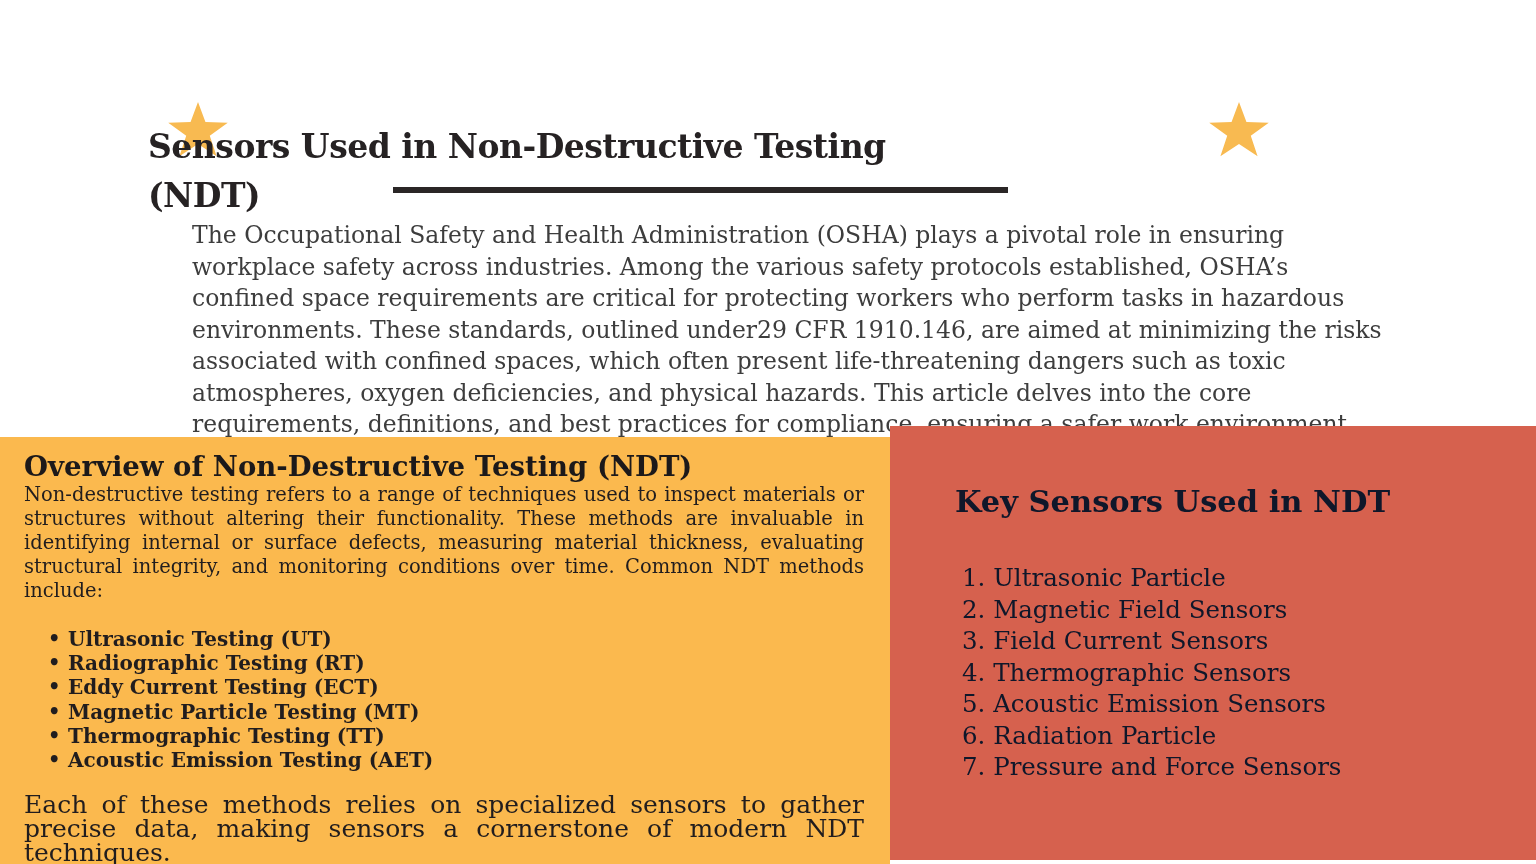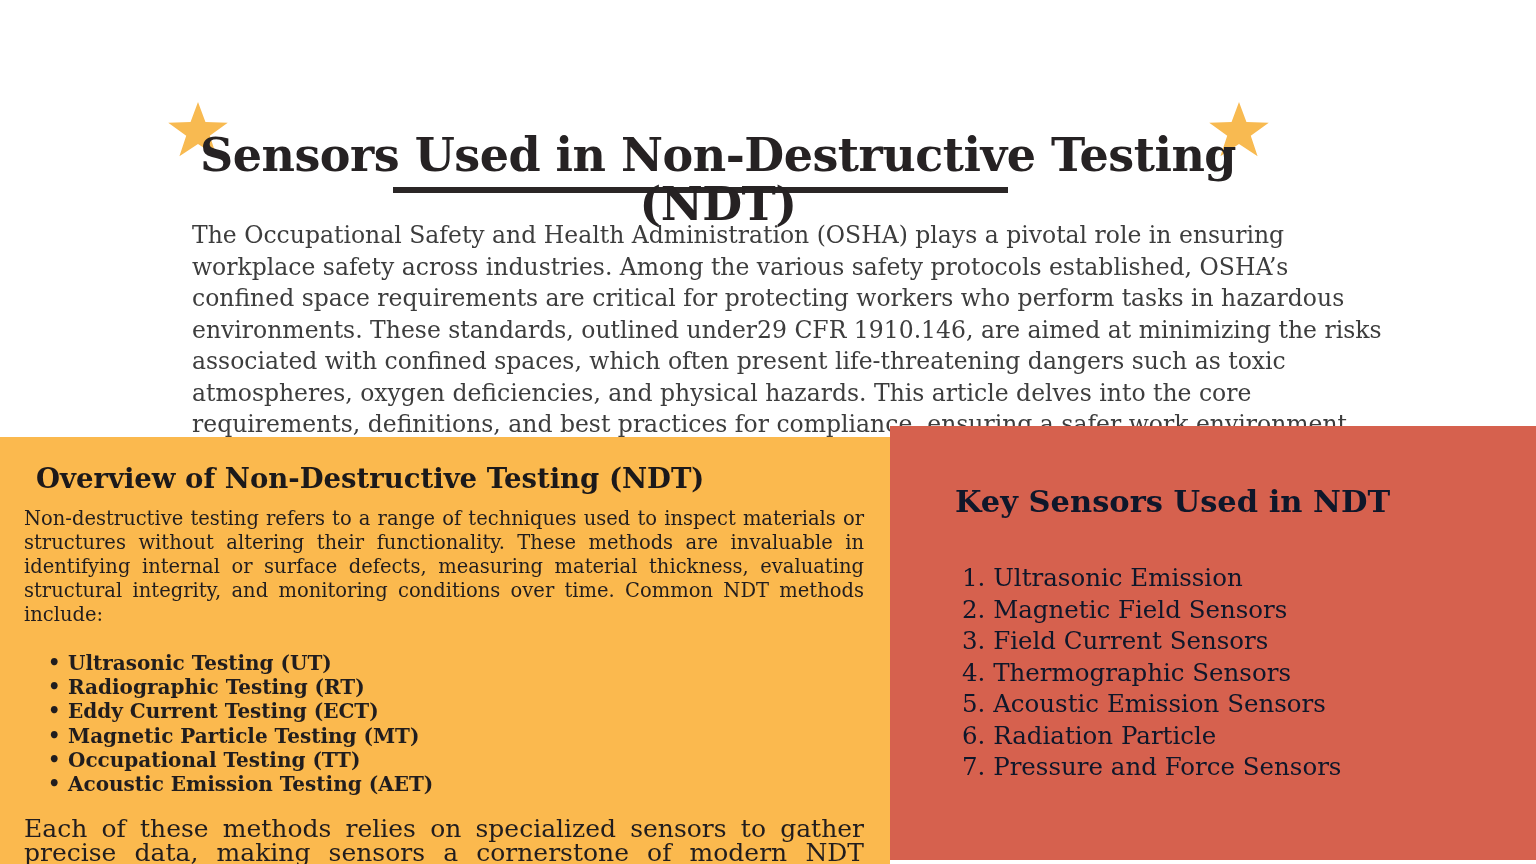--- a/index.html
+++ b/index.html
@@ -27,23 +27,22 @@
   .title-underline {
     position: absolute;
     left: 393px; top: 187px;
     width: 615px; height: 6px;
     background: #2A2626;
   }
   .title {
     position: absolute;
     left: 148px; top: 100px;
     width: 1140px;
-    text-align: center;
     font-weight: bold;
-    font-size: 46px;
+    font-size: 33px;
     line-height: 49px;
     letter-spacing: -0.5px;
     color: #262223;
   }
 
   
   .intro {
     position: absolute;
     left: 192px; top: 220px;
     width: 1190px;
@@ -57,21 +56,21 @@
   .panel-overview {
     position: absolute;
     left: 0; top: 437px;
     width: 890px; height: 427px;
     background: #FBB94E;
     box-sizing: border-box;
     padding: 13px 26px 0 24px;
     color: #211D1E;
   }
   .panel-overview h2 {
-    margin: 12px;
+    margin: 0;
     font-size: 27.5px;
     line-height: 33px;
     color: #1C191A;
   }
   .panel-overview .para {
     margin-top: 0;
     font-size: 19.5px;
     line-height: 24px;
     text-align: justify;
   }
@@ -143,30 +142,30 @@
   <div class="intro">The Occupational Safety and Health Administration (OSHA) plays a pivotal role in ensuring workplace safety across industries. Among the various safety protocols established, OSHA’s confined space requirements are critical for protecting workers who perform tasks in hazardous environments. These standards, outlined under29 CFR 1910.146, are aimed at minimizing the risks associated with confined spaces, which often present life-threatening dangers such as toxic atmospheres, oxygen deficiencies, and physical hazards. This article delves into the core requirements, definitions, and best practices for compliance, ensuring a safer work environment.</div>
 
   <section class="panel-overview">
     <h2>Overview of Non-Destructive Testing (NDT)</h2>
     <div class="para">Non-destructive testing refers to a range of techniques used to inspect materials or structures without altering their functionality. These methods are invaluable in identifying internal or surface defects, measuring material thickness, evaluating structural integrity, and monitoring conditions over time. Common NDT methods include:</div>
     <ul>
       <li>Ultrasonic Testing (UT)</li>
       <li>Radiographic Testing (RT)</li>
       <li>Eddy Current Testing (ECT)</li>
       <li>Magnetic Particle Testing (MT)</li>
-      <li>Occupational Testing (TT)</li>
+      <li>Thermographic Testing (TT)</li>
       <li>Acoustic Emission Testing (AET)</li>
     </ul>
     <div class="closing">Each of these methods relies on specialized sensors to gather precise data, making sensors a cornerstone of modern NDT techniques.</div>
   </section>
 
   <section class="panel-sensors">
     <h2>Key Sensors Used in NDT</h2>
     <ol>
-      <li>Ultrasonic Emission</li>
+      <li>Ultrasonic Particle</li>
       <li>Magnetic Field Sensors</li>
       <li>Field Current Sensors</li>
       <li>Thermographic Sensors</li>
       <li>Acoustic Emission Sensors</li>
       <li>Radiation Particle</li>
       <li>Pressure and Force Sensors</li>
     </ol>
   </section>
 
 </div>

